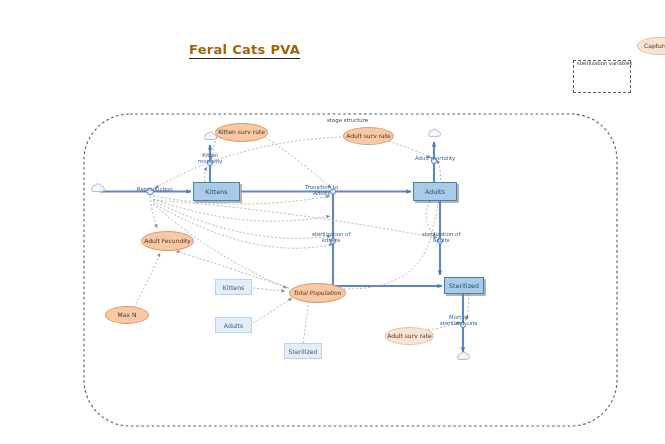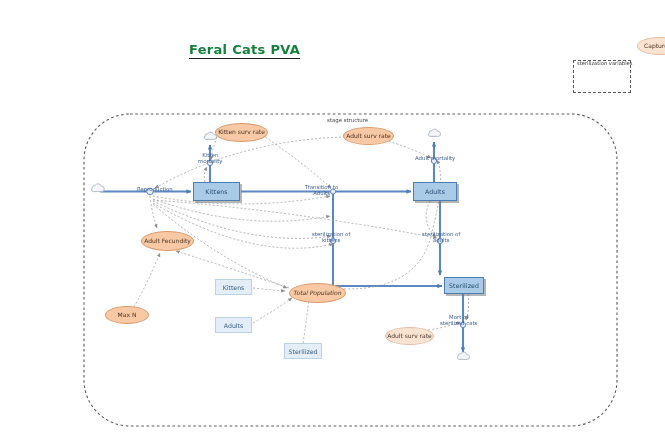--- a/index.html
+++ b/index.html
@@ -12,21 +12,21 @@
   }
   #canvas{position:absolute;inset:0;width:665px;height:444px;}
   svg.layer{position:absolute;left:0;top:0;width:665px;height:444px;overflow:visible;}
 
   
   .title{
     position:absolute;
     font-family:"DejaVu Sans", sans-serif;
     font-size:13px;
     font-weight:600;
-    color:#15803d;
+    color:#a16207;
     letter-spacing:.3px;
     border-bottom:1.4px solid #222;
     padding-bottom:1px;
     white-space:nowrap;
   }
 
   
   .stock{
     position:absolute;
     background:#a9cbe8;

